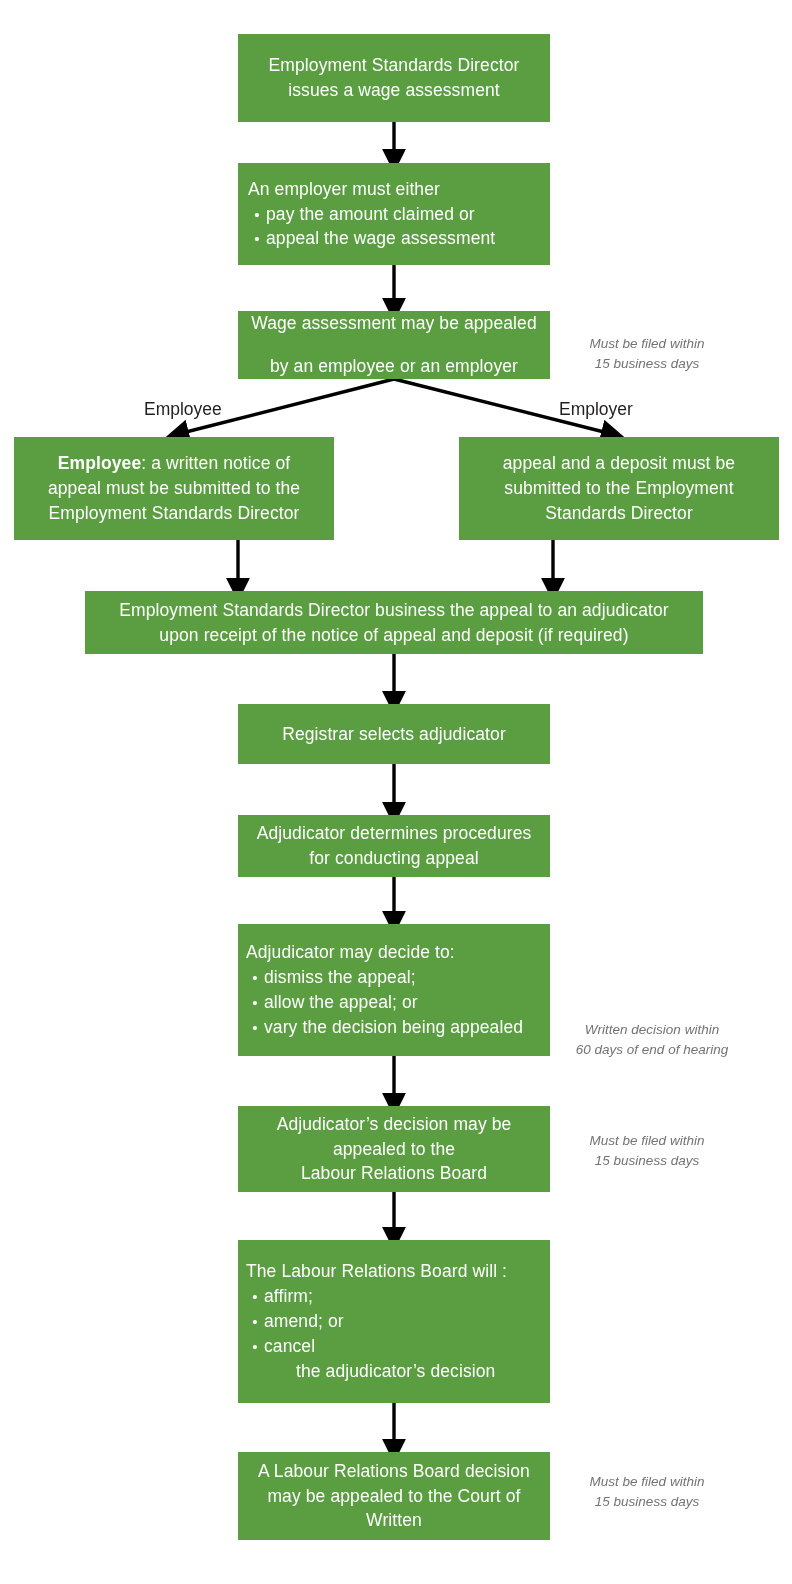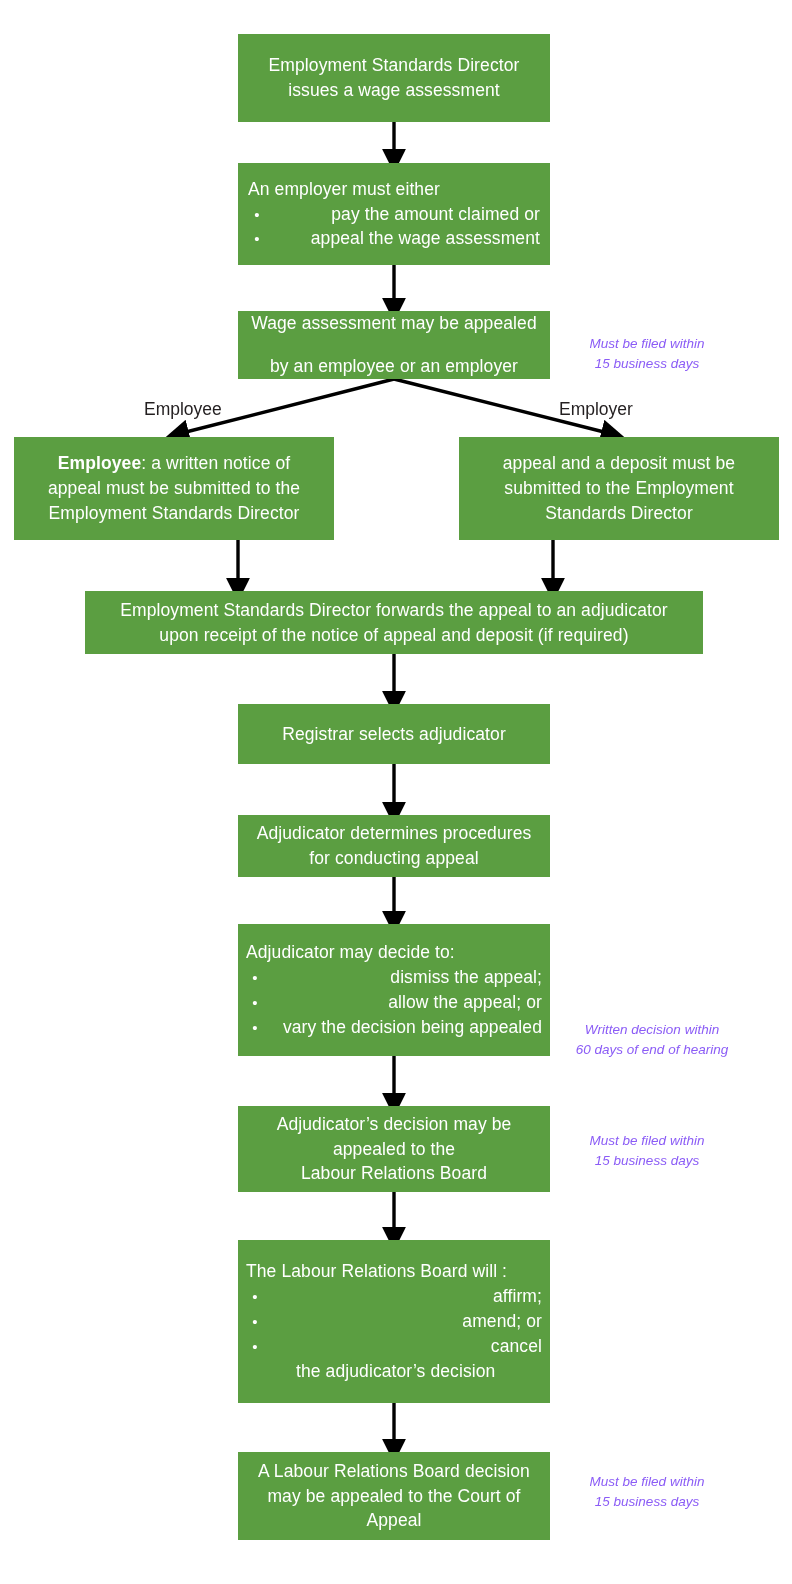--- a/index.html
+++ b/index.html
@@ -42,32 +42,32 @@
     align-items: baseline;
     white-space: nowrap;
   }
   .node .bullet-dot {
     width: 18px;
     flex: 0 0 18px;
     text-align: center;
     font-size: 15px;
     line-height: 1.42;
   }
-  .node .bullet-text { flex: 1 1 auto; text-align: right; }
+  .node .bullet-text { flex: 1 1 auto; }
   .node .lead {
     text-align: left;
   }
   .node b { font-weight: 700; }
 
   .note {
     position: absolute;
     font-style: italic;
     font-size: 13.5px;
     line-height: 1.45;
-    color: #8b5cf6;
+    color: #737373;
     text-align: center;
     white-space: nowrap;
   }
   .branch-label {
     position: absolute;
     font-size: 17.5px;
     color: #231f20;
     white-space: nowrap;
   }
   svg.arrows {
@@ -155,21 +155,21 @@
     <div class="line">Employment Standards Director</div>
   </div>
 
   <div class="node" style="left:459px; top:437px; width:320px; height:103px; padding:0 10px;">
     <div class="line">appeal and a deposit must be</div>
     <div class="line">submitted to the Employment</div>
     <div class="line">Standards Director</div>
   </div>
 
   <div class="node" style="left:85px; top:591px; width:618px; height:63px; padding:0 8px;">
-    <div class="line">Employment Standards Director forwards the appeal to an adjudicator</div>
+    <div class="line">Employment Standards Director business the appeal to an adjudicator</div>
     <div class="line">upon receipt of the notice of appeal and deposit (if required)</div>
   </div>
 
   <div class="node" style="left:238px; top:704px; width:312px; height:60px; padding:0 8px;">
     <div class="line">Registrar selects adjudicator</div>
   </div>
 
   <div class="node" style="left:238px; top:815px; width:312px; height:62px; padding:0 8px;">
     <div class="line">Adjudicator determines procedures</div>
     <div class="line">for conducting appeal</div>
@@ -220,21 +220,21 @@
     <div class="bullet-row">
       <span class="bullet-dot">•</span>
       <span class="bullet-text">cancel</span>
     </div>
     <div class="line" style="text-align:left; padding-left:50px;">the adjudicator’s decision</div>
   </div>
 
   <div class="node" style="left:238px; top:1452px; width:312px; height:88px; padding:0 20px;">
     <div class="line">A Labour Relations Board decision</div>
     <div class="line">may be appealed to the Court of</div>
-    <div class="line">Appeal</div>
+    <div class="line">Written</div>
   </div>
 
   <div class="note" style="left:562px; top:1472px; width:170px;">
     <div>Must be filed within</div>
     <div>15 business days</div>
   </div>
 
 </div>
 
 </body></html>

